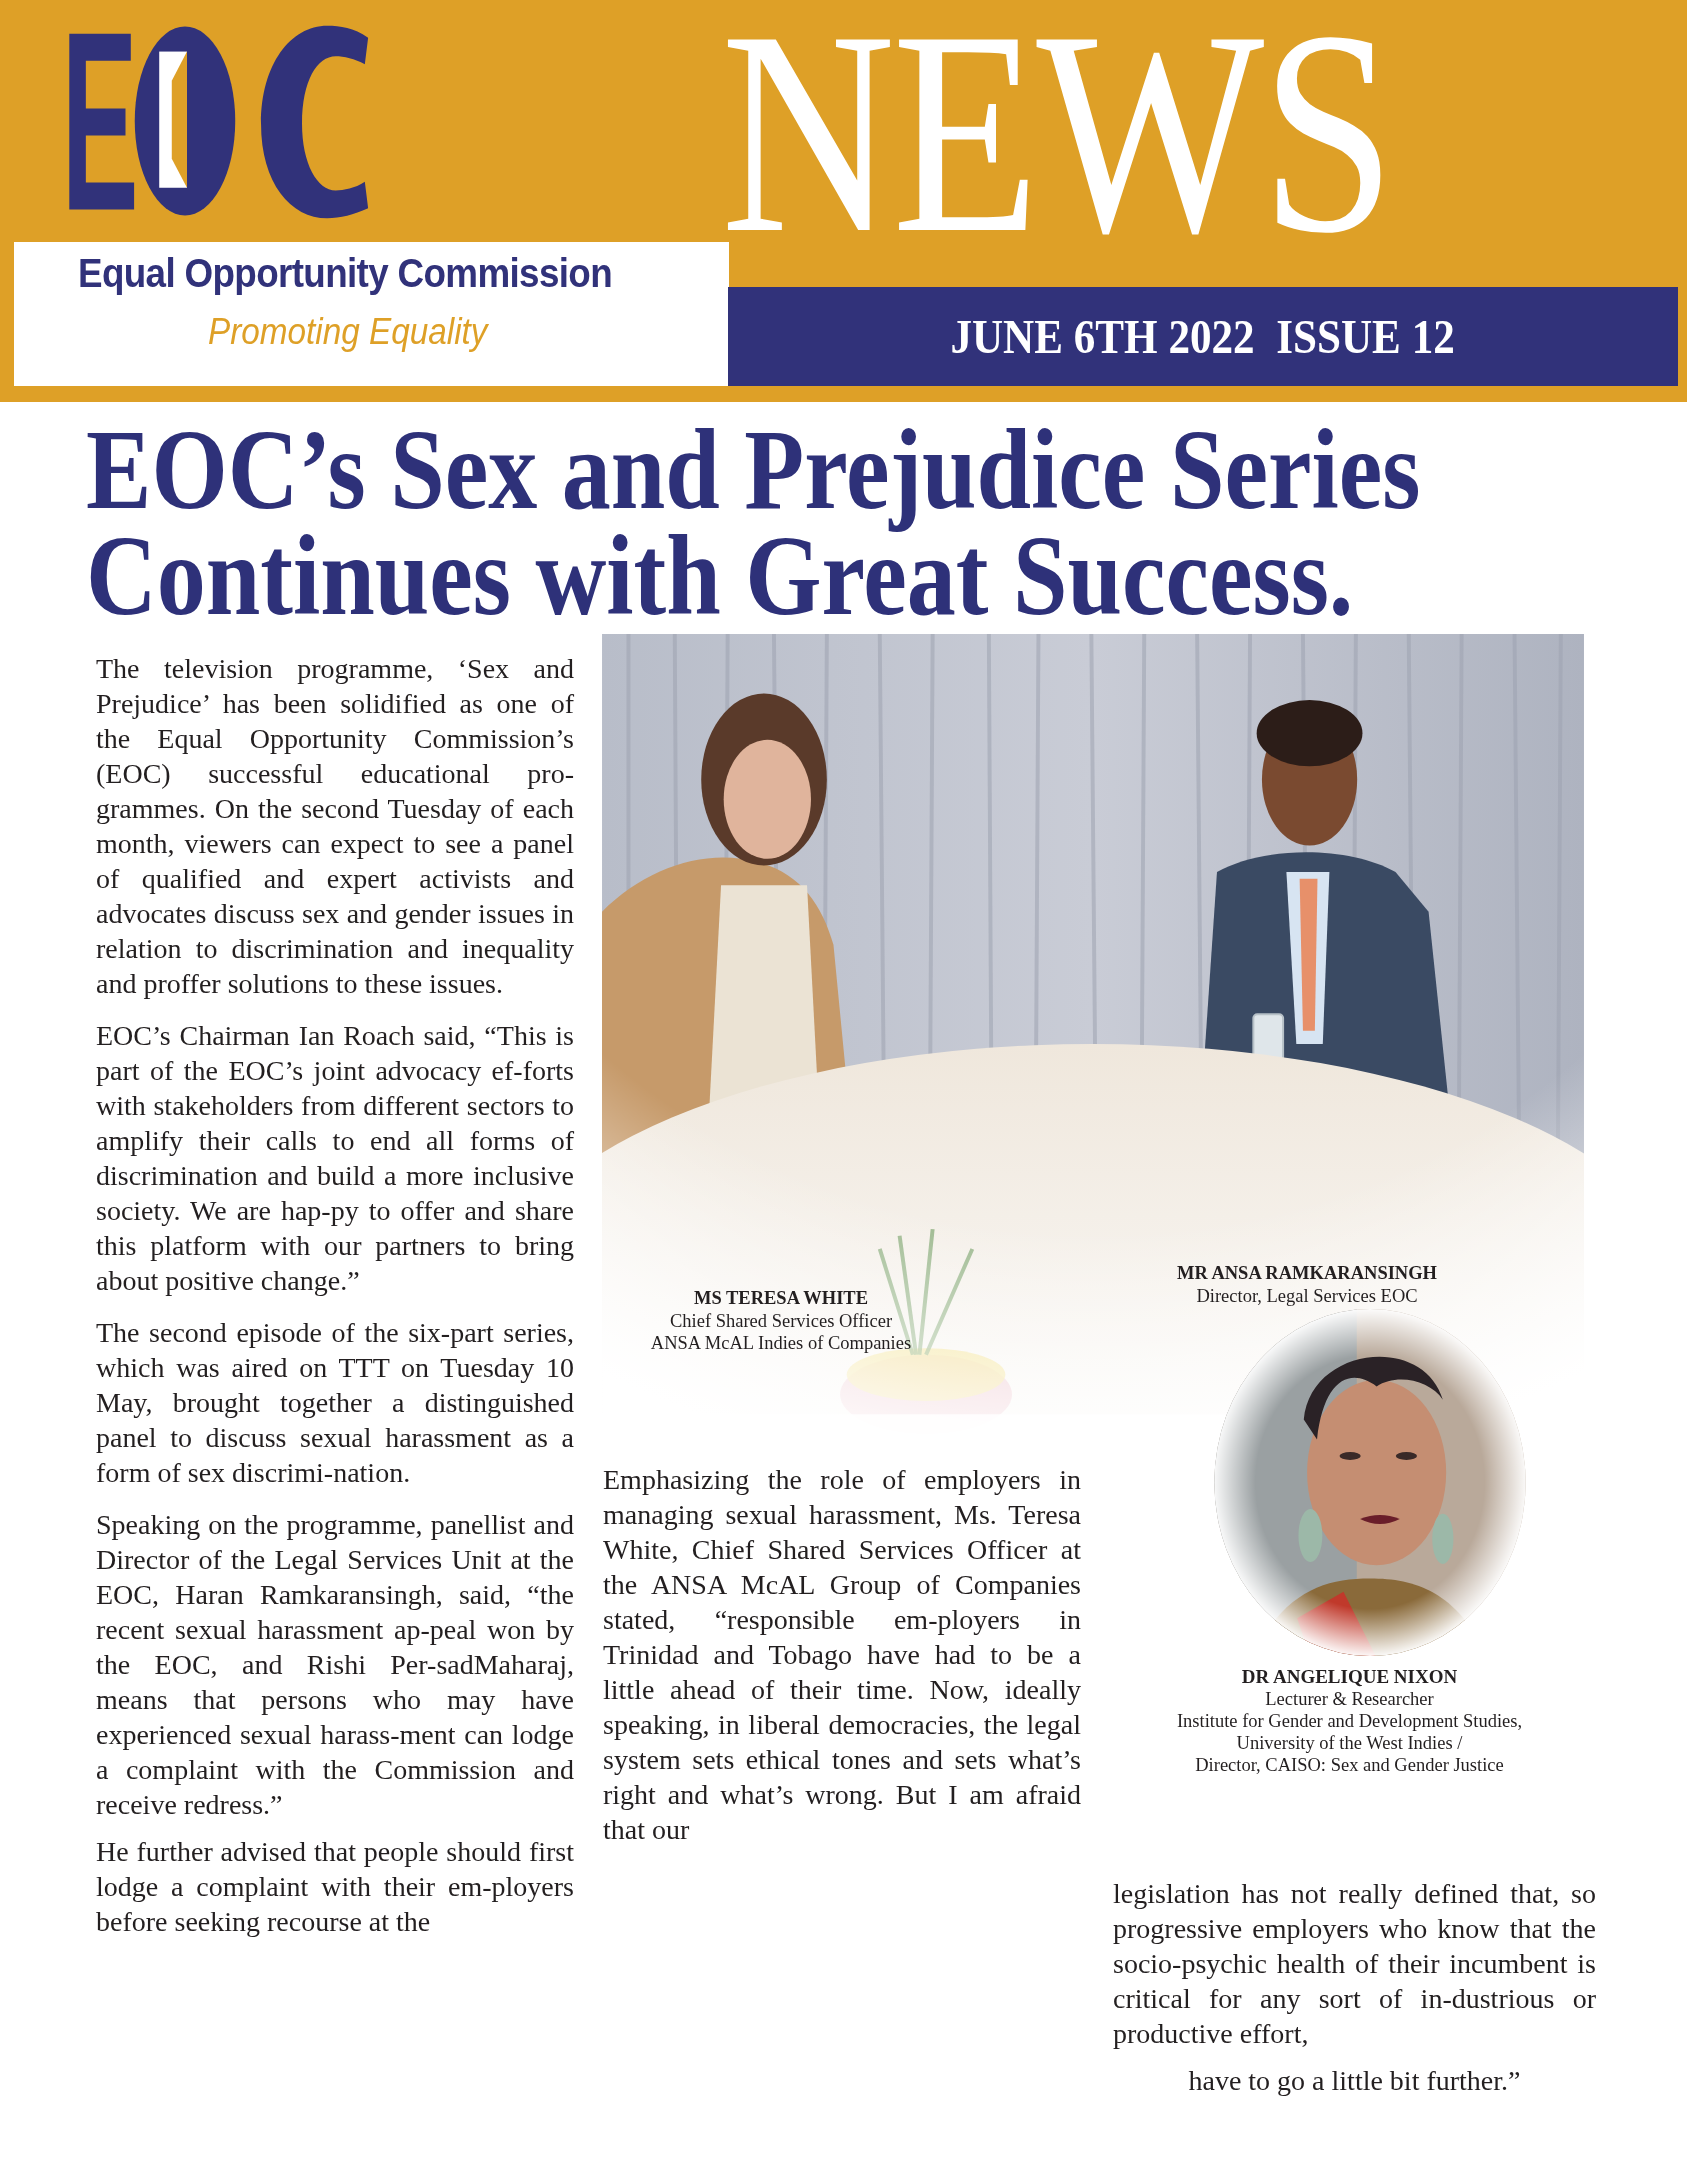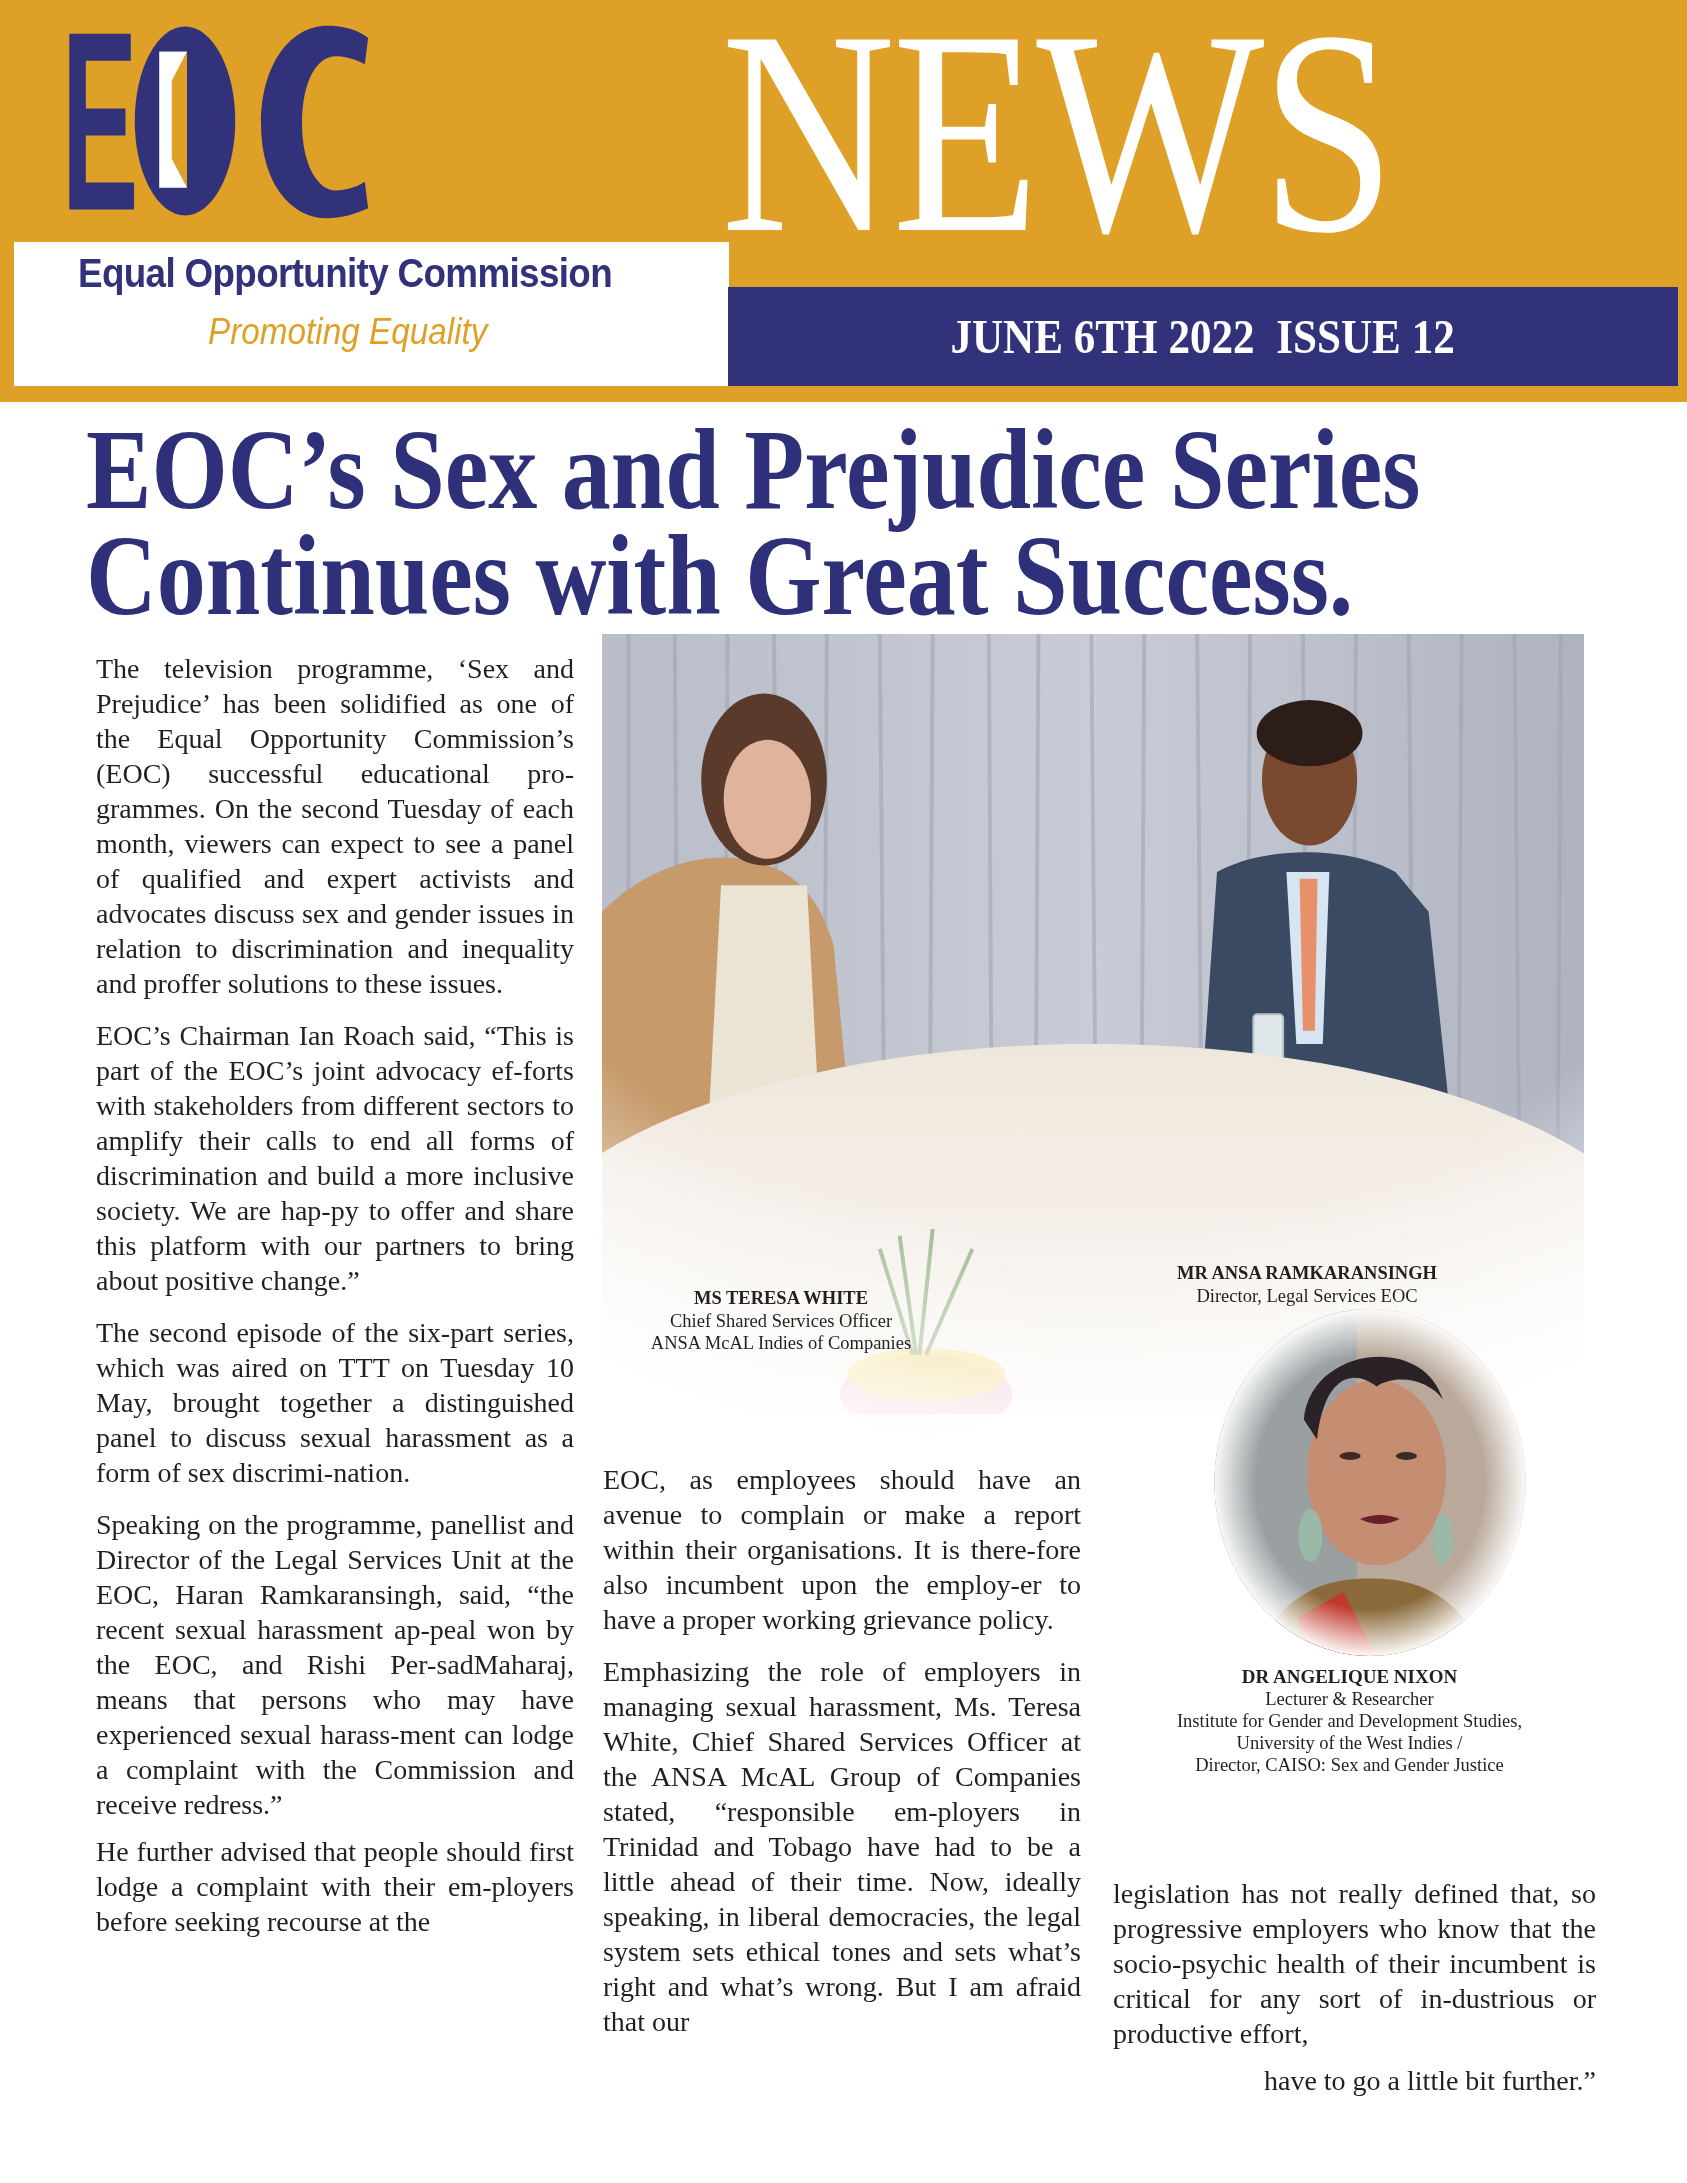--- a/index.html
+++ b/index.html
@@ -190,21 +190,20 @@
 
 <div id="cap-nixon" class="abs cap">
   <div class="nm">DR ANGELIQUE NIXON</div>
   <div class="ln">Lecturer &amp; Researcher</div>
   <div class="ln">Institute for Gender and Development Studies,</div>
   <div class="ln">University of the West Indies /</div>
   <div class="ln">Director, CAISO: Sex and Gender Justice</div>
 </div>
 
 <div id="col-mid" class="abs col">
-  <p>EOC, as employees should have an avenue to complain or make a report within their organisations. It is there-fore also incumbent upon the employ-er to have a proper working grievance policy.</p>
   <p>Emphasizing the role of employers in managing sexual harassment, Ms. Teresa White, Chief  Shared Services Officer at the ANSA McAL Group of Companies stated, “responsible em-ployers in Trinidad and Tobago have had to be a little ahead of their time. Now, ideally speaking, in liberal democracies, the legal system sets ethical tones and sets what’s right and what’s wrong. But I am afraid that our</p>
 </div>
 
 <div id="col-right" class="abs col">
   <p class="tight">legislation has not really defined that, so progressive employers who know that the socio-psychic health of their incumbent is critical for any sort of in-dustrious or productive effort,</p>
-  <p style="text-align:right">have to go a little bit further.”</p>
+  <p style="text-align:center">have to go a little bit further.”</p>
 </div>
 
 
 </body></html>

